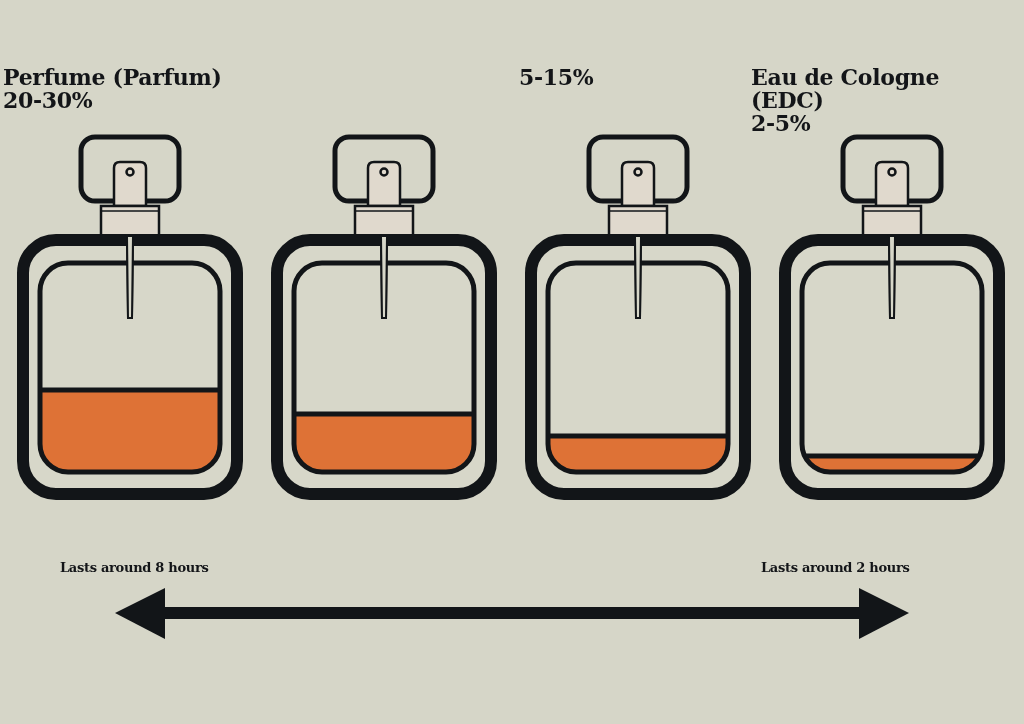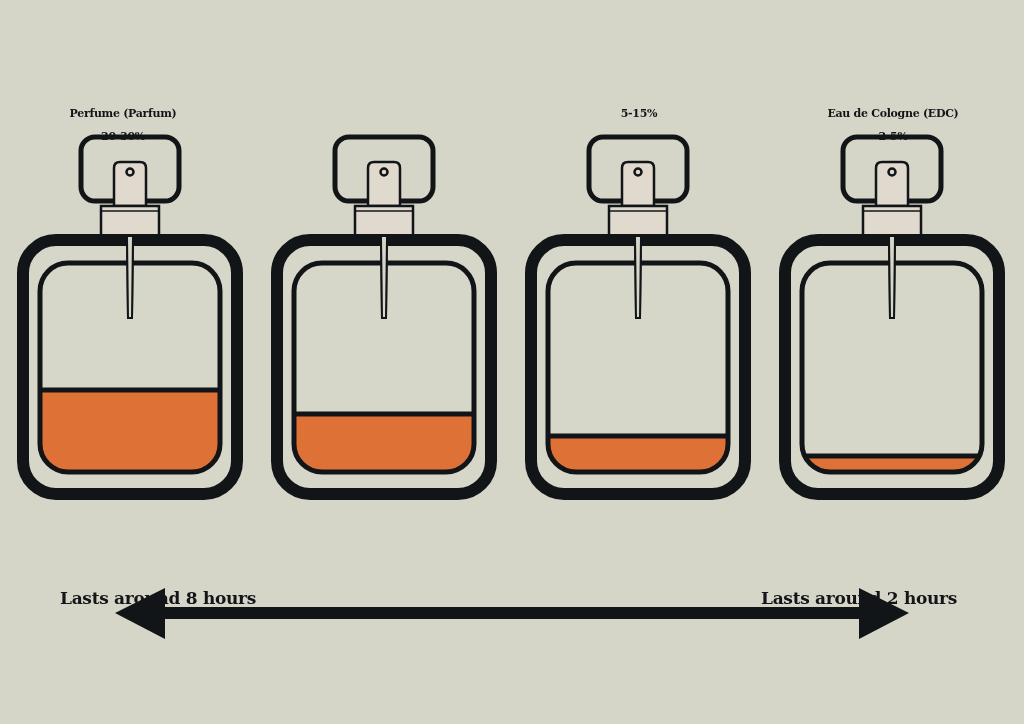--- a/index.html
+++ b/index.html
@@ -1,19 +1,19 @@
 <!DOCTYPE html>
 <html><head>
 <meta charset="utf-8">
 <style>
   html, body { margin:0; padding:0; }
   body { width:1024px; height:724px; background:#d6d6c8; position:relative; overflow:hidden;
          font-family: "DejaVu Serif", "Liberation Serif", serif; color:#131518; }
-  .label { position:absolute; width:240px; text-align:center; font-weight:bold; font-size:11px; line-height:23px; letter-spacing:-0.3px;margin-top:36px; }
-  .duration { position:absolute; font-weight:bold; font-size:17px; letter-spacing:-0.3px;margin-top:28px; }
+  .label { position:absolute; width:240px; font-weight:bold; font-size:22px; line-height:23px; letter-spacing:-0.3px; }
+  .duration { position:absolute; font-weight:bold; font-size:13px; letter-spacing:-0.3px; }
   svg { position:absolute; left:0; top:0; }
 </style>
 </head>
 <body>
 
 <svg width="1024" height="724" viewBox="0 0 1024 724">
   <defs>
     <g id="bottle-frame">
 
       <rect x="-49" y="137" width="98" height="64" rx="14" ry="14" fill="none" stroke="#121518" stroke-width="5"></rect>
@@ -83,19 +83,19 @@
 
 <div class="label" style="left:3px; top:66px;">
   <div>Perfume (Parfum)</div>
   <div>20-30%</div>
 </div>
 <div class="label" style="left:265px; top:66px;">
 </div>
 <div class="label" style="left:519px; top:66px;">
   <div>5-15%</div>
 </div>
-<div class="label" style="left:773px; top:66px;">
+<div class="label" style="left:751px; top:66px;">
   <div>Eau de Cologne (EDC)</div>
   <div>2-5%</div>
 </div>
 
 <div class="duration" style="left:60px; top:560px;">Lasts around 8 hours</div>
 <div class="duration" style="left:761px; top:560px;">Lasts around 2 hours</div>
 
 </body></html>

